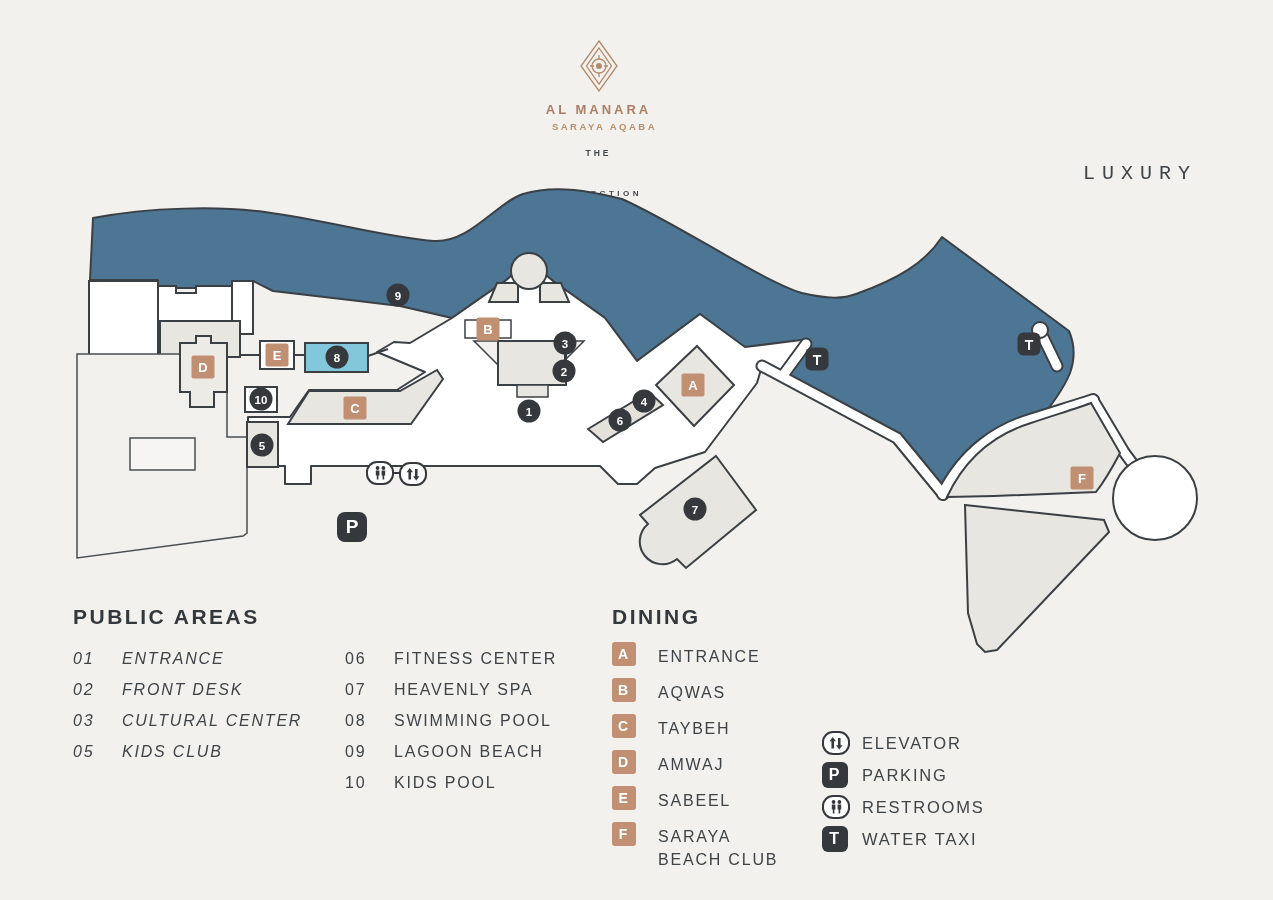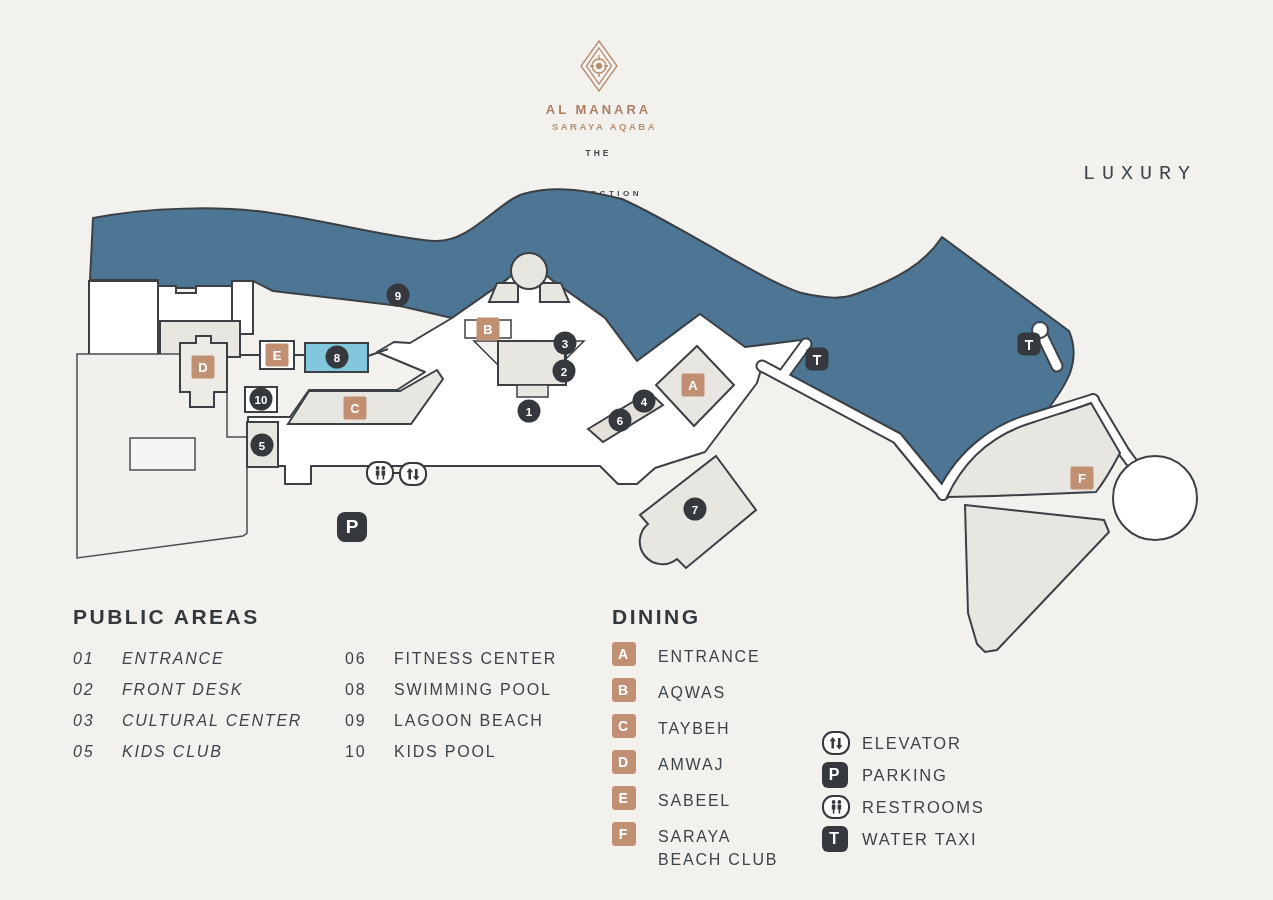--- a/index.html
+++ b/index.html
@@ -193,20 +193,24 @@
       <span class="leg-num">05</span>
       <span>KIDS CLUB</span>
     </div>
   </div>
 <div class="leg-col" style="left:345px;top:643px;" id="pa-col2">
     <div class="leg-row">
       <span class="leg-num">06</span>
       <span>FITNESS CENTER</span>
     </div>
     <div class="leg-row">
+      <span class="leg-num">07</span>
+      <span>HEAVENLY SPA</span>
+    </div>
+    <div class="leg-row">
       <span class="leg-num">08</span>
       <span>SWIMMING POOL</span>
     </div>
     <div class="leg-row">
       <span class="leg-num">09</span>
       <span>LAGOON BEACH</span>
     </div>
     <div class="leg-row">
       <span class="leg-num">10</span>
       <span>KIDS POOL</span>

